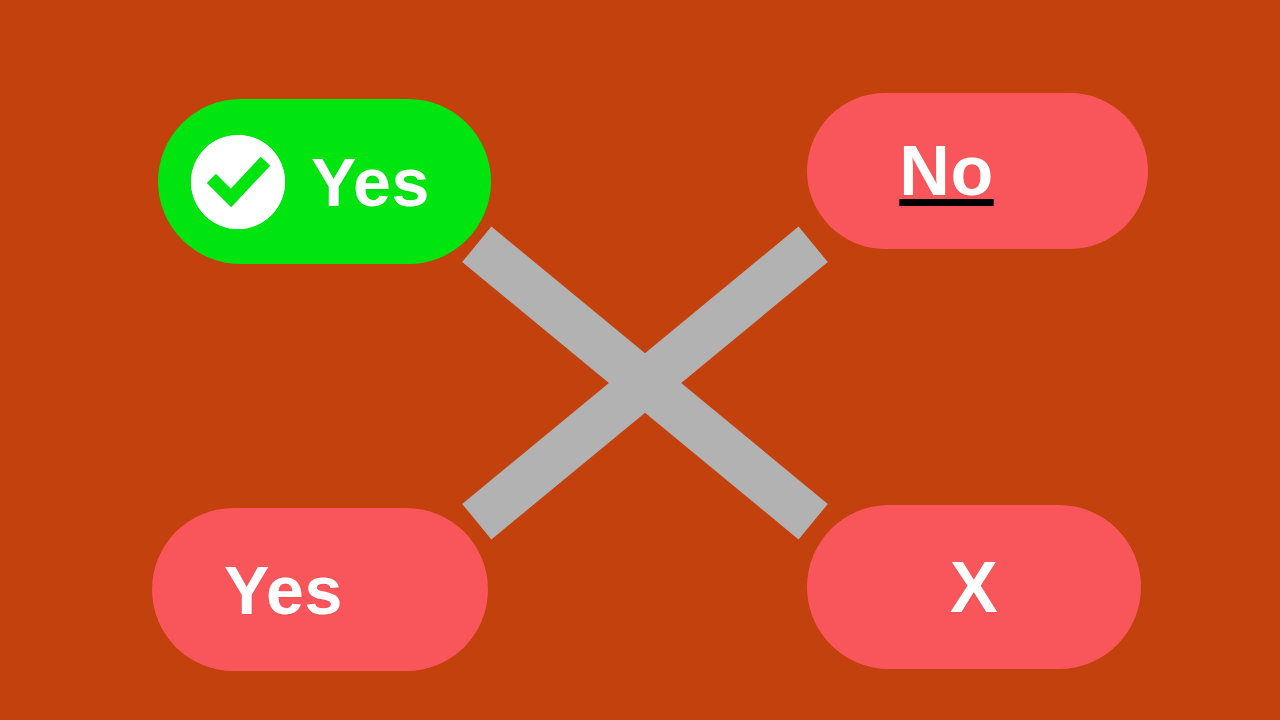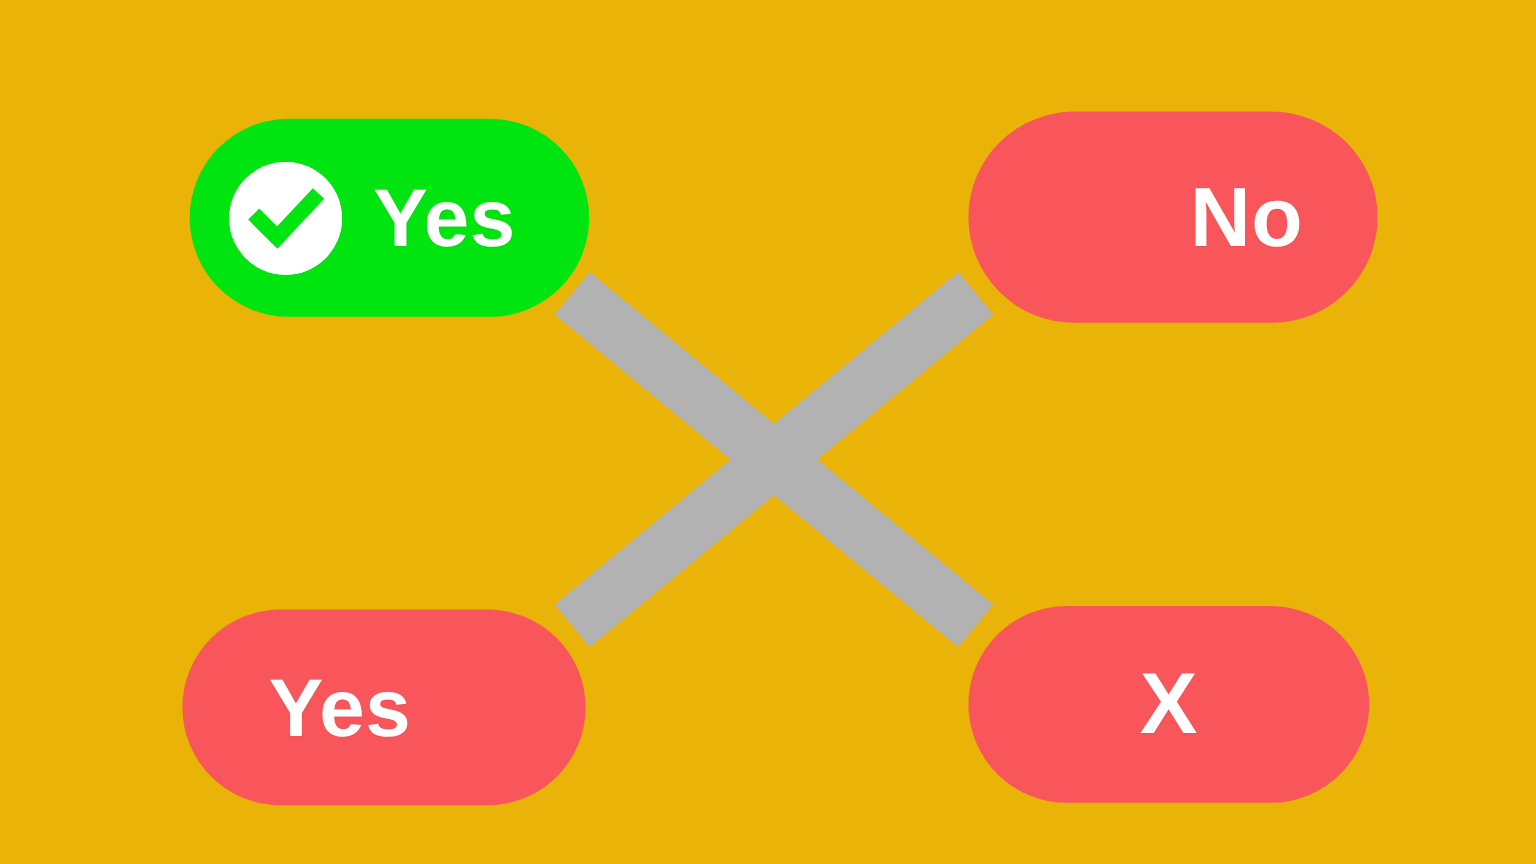--- a/index.html
+++ b/index.html
@@ -10,21 +10,21 @@
   body {
     width: 1280px;
     height: 720px;
     overflow: hidden;
     font-family: "Liberation Sans", sans-serif;
   }
   #stage {
     position: relative;
     width: 1280px;
     height: 720px;
-    background: #eab308;
+    background: #c2410c;
   }
 
   
   .pill {
     position: absolute;
     box-sizing: border-box;
     border-radius: 9999px;
     display: flex;
     align-items: center;
     user-select: none;
@@ -71,23 +71,24 @@
     width: 94px;
     height: 94px;
     display: block;
   }
 
   
   #btn-no {
     left: 807px;
     top: 93px;
     width: 341px;
-    height: 176px;
-    justify-content: flex-end;
+    height: 156px;
+    justify-content: center;
     padding-right: 62px;
+    text-decoration: underline;
   }
   #btn-no .pill-label { font-size: 70px; }
 
   
   #btn-yes-rejected {
     left: 152px;
     top: 508px;
     width: 336px;
     height: 163px;
     justify-content: flex-start;

